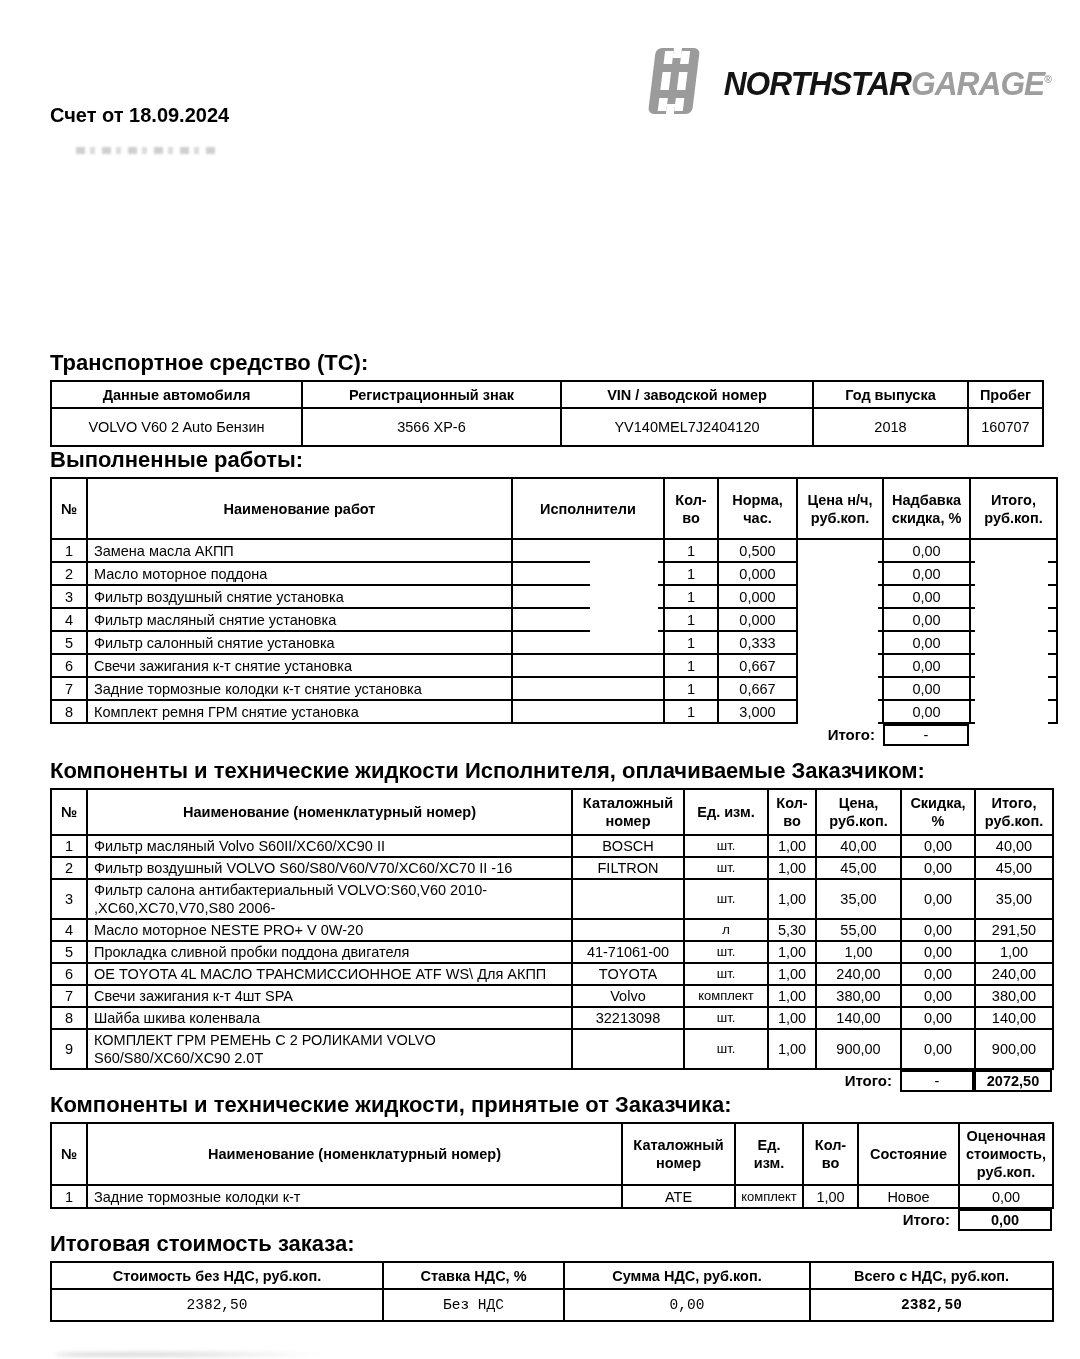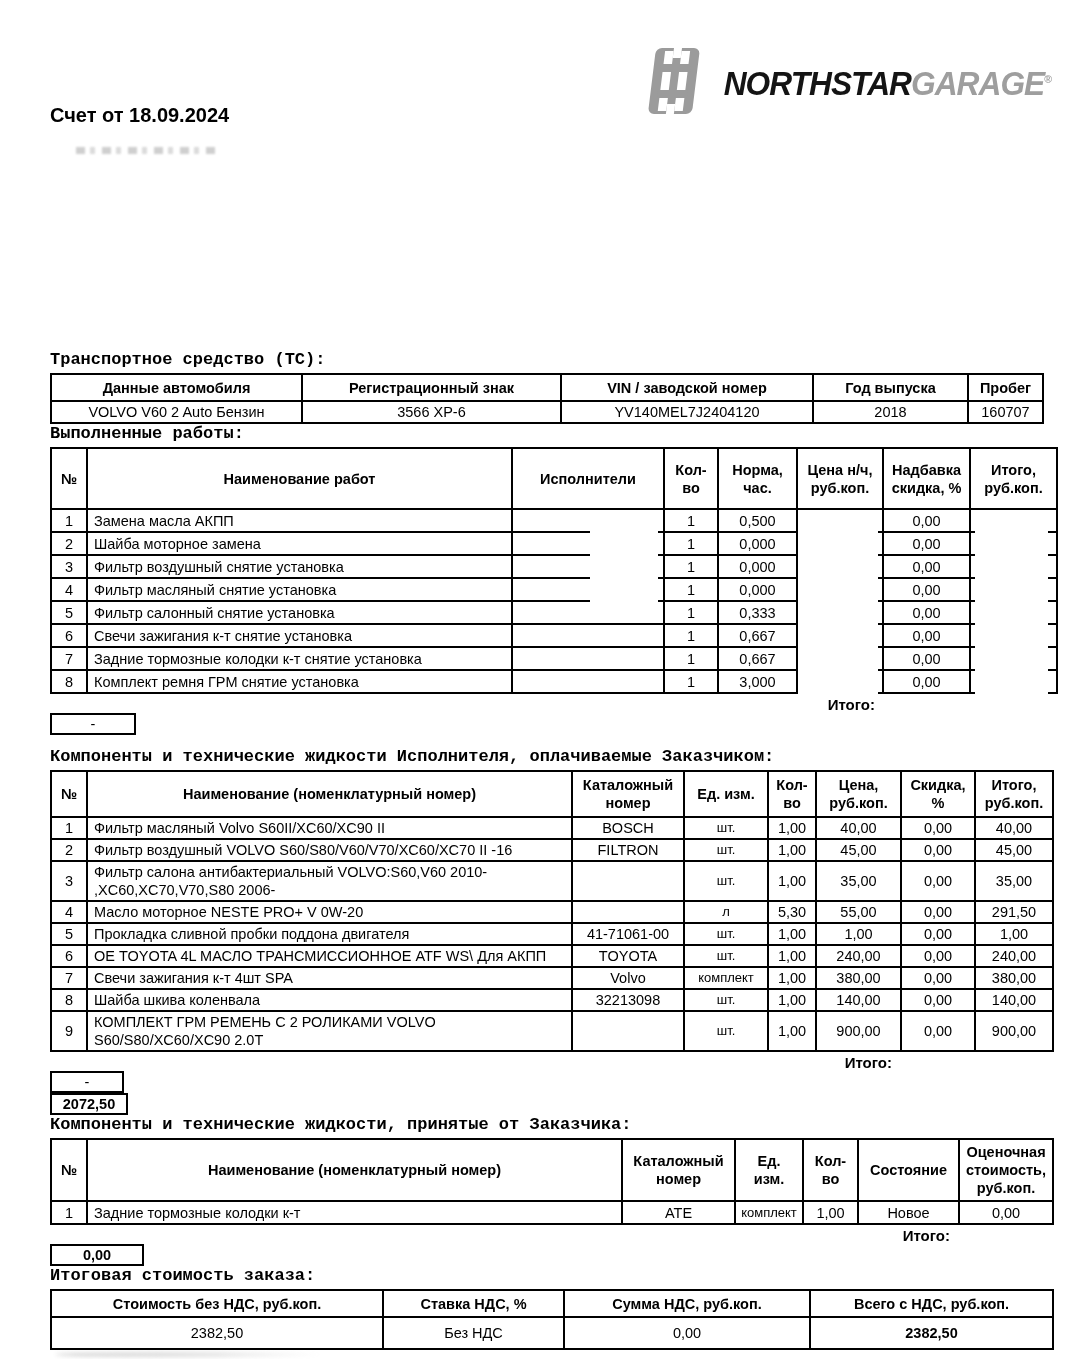--- a/index.html
+++ b/index.html
@@ -16,54 +16,54 @@
   .reg-mark { font-size: 11px; color: #9e9e9e; vertical-align: super; font-style: normal; letter-spacing: 0; }
   .invoice-title { position: absolute; top: 104px; left: 50px; font-size: 20px; font-weight: bold; }
   .redact-smudge {
     position: absolute; top: 147px; left: 76px; width: 142px; height: 7px; opacity: .35; filter: blur(1px);
     background: repeating-linear-gradient(90deg,#777 0 9px,transparent 9px 14px,#999 14px 19px,transparent 19px 26px);
   }
   .bottom-smudge { position: absolute; left: 55px; top: 1352px; width: 270px; height: 5px; opacity: .3; filter: blur(2px);
     background: linear-gradient(90deg,#555,#aaa 60%,transparent); border-radius: 50%; }
   
   .main { position: absolute; top: 350px; left: 50px; width: 1006px; }
-  .section-title { font-size: 17px; font-weight: bold; font-family: Liberation Mono, monospace; }
+  .section-title { font-size: 22px; font-weight: bold; }
   table { border-collapse: collapse; table-layout: fixed; margin-top: 4px; }
   th, td { border: 2px solid #000; font-size: 14.5px; line-height: 18px; padding: 1px 6px; overflow: hidden; vertical-align: middle; }
   th { font-weight: bold; }
   td.c { text-align: center; }
   td.b { font-weight: bold; }
   
   .vehicle-table { width: 992px; }
   .vehicle-table th { height: 27px; }
-  .vehicle-table td { height: 22px; text-align: center; }
+  .vehicle-table td { height: 38px; text-align: center; }
   
   .works-wrap { position: relative; }
   .works-table { width: 1006px; }
   .works-table th { height: 61px; }
   .works-table td { height: 23px; }
   .mt17 { } .mt12 { margin-top: 12px; } .mt14 { }
   .patch { position: absolute; background: #fff; }
   
   .comp-table { width: 1002px; }
   .comp-table th { height: 46px; }
   .comp-table td { height: 22px; }
   .cust-table { width: 1002px; }
   .cust-table th { height: 62px; }
   .cust-table td { height: 23px; }
   .unit-cell { font-size: 13px; padding: 1px 2px; }
   
-  .totals-row { display: flex; align-items: stretch; flex-direction: column; }
+  .totals-row { display: flex; align-items: stretch; }
   .totals-label { font-size: 15px; font-weight: bold; text-align: right; padding: 2px 8px 0 0; }
   .totals-cell { border: 2px solid #000; font-size: 14.5px; text-align: center; height: 22px; padding-top: 1px; }
   .note { margin-top: 9px; font-size: 14.5px; }
   
   .final-table { width: 1002px; }
   .final-table th { height: 27px; }
-  .final-table td { height: 32px; text-align: center; }
+  .final-table td { height: 32px; text-align: center; font-family: Liberation Mono, monospace; }
 </style>
 </head>
 <body>
 
 <div class="page">
 
   <div class="logo">
     <span>
       <svg width="54" height="72" viewBox="0 0 54 72">
         <g transform="translate(8,2) skewX(-7)" fill="#9b9b9b">
@@ -140,21 +140,21 @@
               <td>Замена масла АКПП</td>
               <td></td>
               <td class="c">1</td>
               <td class="c">0,500</td>
               <td class="c"></td>
               <td class="c">0,00</td>
               <td class="c"></td>
             </tr>
         <tr>
               <td class="c">2</td>
-              <td>Шайба моторное замена</td>
+              <td>Масло моторное поддона</td>
               <td></td>
               <td class="c">1</td>
               <td class="c">0,000</td>
               <td class="c"></td>
               <td class="c">0,00</td>
               <td class="c"></td>
             </tr>
         <tr>
               <td class="c">3</td>
               <td>Фильтр воздушный снятие установка</td>

